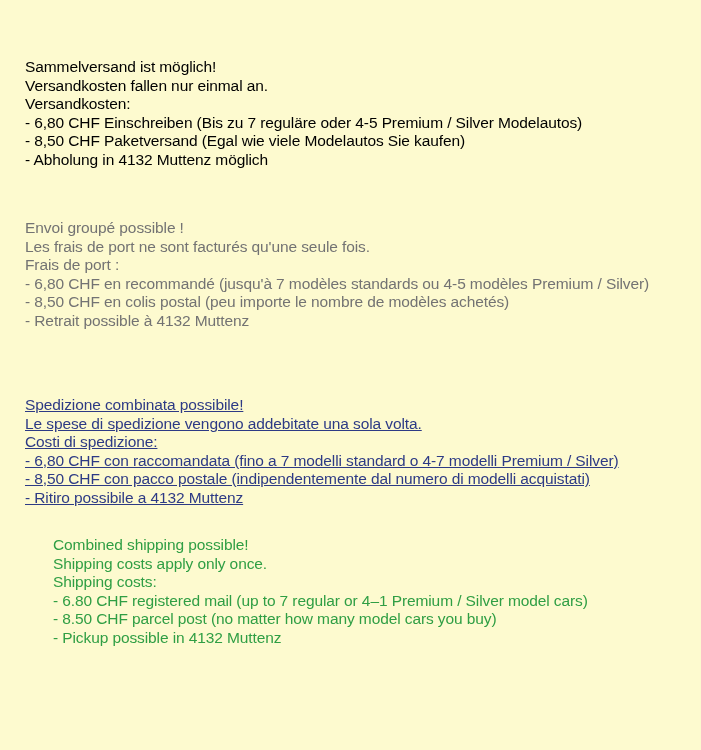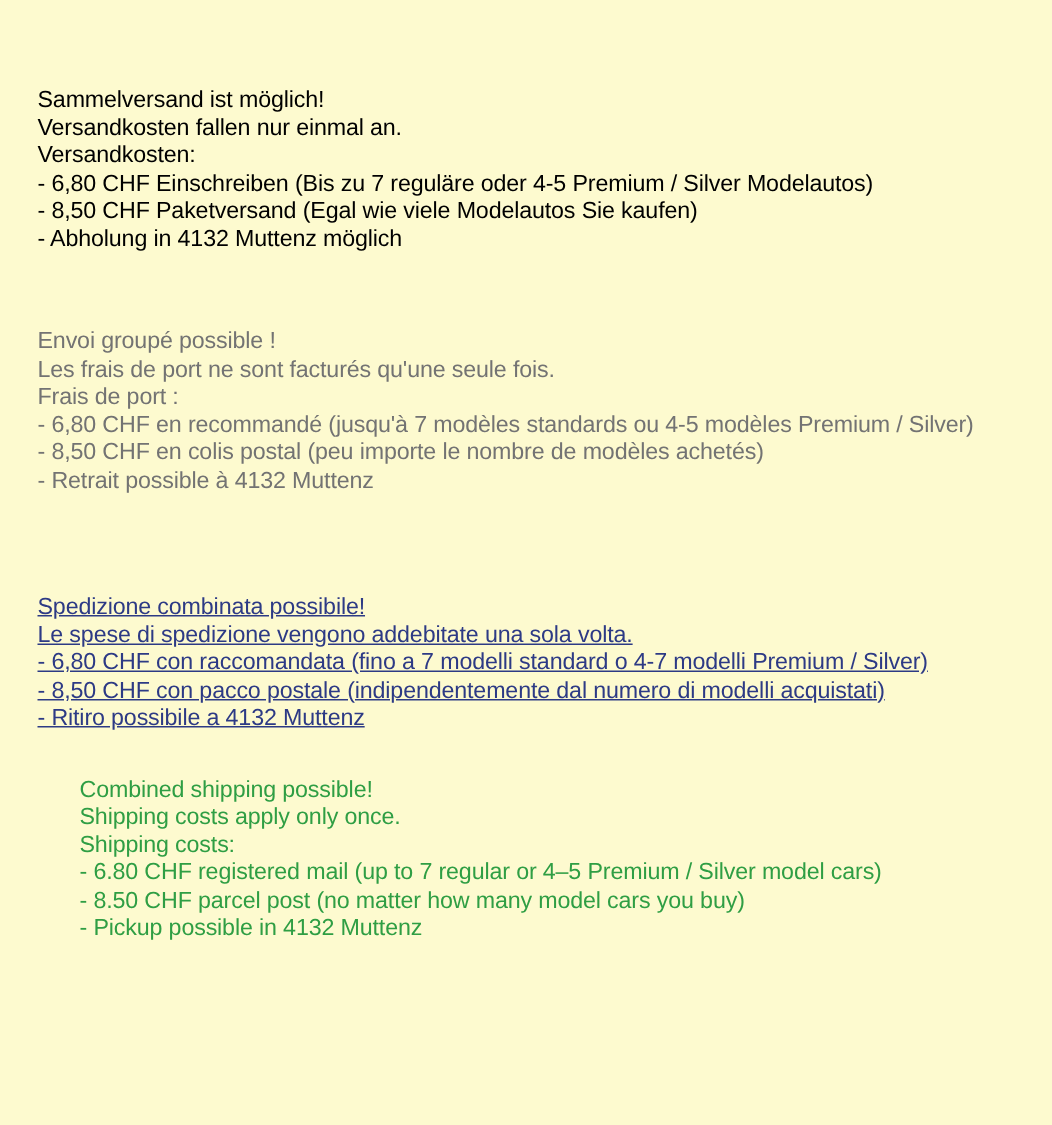--- a/index.html
+++ b/index.html
@@ -52,27 +52,28 @@
     <div class="line">Les frais de port ne sont facturés qu'une seule fois.</div>
     <div class="line">Frais de port :</div>
     <div class="line">- 6,80 CHF en recommandé (jusqu'à 7 modèles standards ou 4-5 modèles Premium / Silver)</div>
     <div class="line">- 8,50 CHF en colis postal (peu importe le nombre de modèles achetés)</div>
     <div class="line">- Retrait possible à 4132 Muttenz</div>
   </section>
 
   <section class="block block-it" style="color: rgb(45, 58, 133);">
     <div class="line">Spedizione combinata possibile!</div>
     <div class="line">Le spese di spedizione vengono addebitate una sola volta.</div>
+    <div class="line">Costi di spedizione:</div>
     <div class="line">- 6,80 CHF con raccomandata (fino a 7 modelli standard o 4-7 modelli Premium / Silver)</div>
     <div class="line">- 8,50 CHF con pacco postale (indipendentemente dal numero di modelli acquistati)</div>
     <div class="line">- Ritiro possibile a 4132 Muttenz</div>
   </section>
 
   <section class="block block-en" style="color: rgb(47, 158, 68);">
     <div class="line">Combined shipping possible!</div>
     <div class="line">Shipping costs apply only once.</div>
     <div class="line">Shipping costs:</div>
-    <div class="line">- 6.80 CHF registered mail (up to 7 regular or 4–5 Premium / Silver model cars)</div>
+    <div class="line">- 6.80 CHF registered mail (up to 7 regular or 4–1 Premium / Silver model cars)</div>
     <div class="line">- 8.50 CHF parcel post (no matter how many model cars you buy)</div>
     <div class="line">- Pickup possible in 4132 Muttenz</div>
   </section>
 
 </div>
 
 </body></html>

